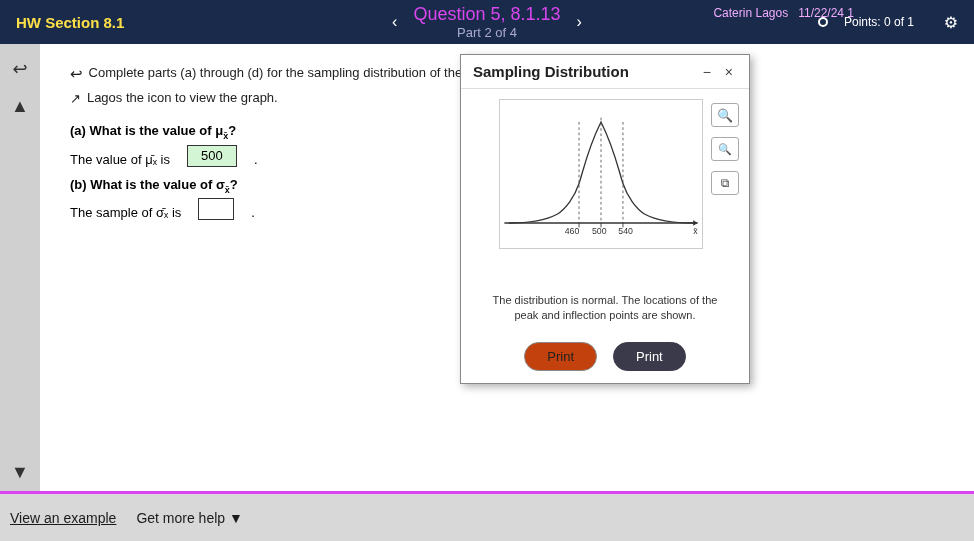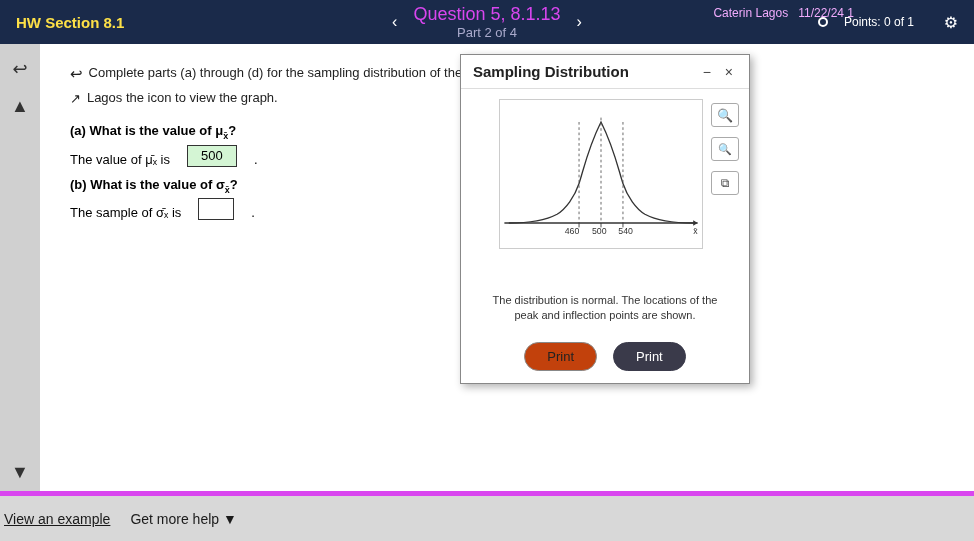--- a/index.html
+++ b/index.html
@@ -267,23 +267,23 @@
       background: white;
       position: relative;
     }
 
     
     .bottom-bar {
       height: 50px;
       background: #d8d8d8;
       display: flex;
       align-items: center;
-      padding: 0 4px;
+      padding: 0 10px;
       gap: 20px;
-      border-top: 5px solid #d946ef;
+      border-top: 3px solid #d946ef;
     }
     .bottom-link {
       font-size: 14px;
       color: #1a1a1a;
       text-decoration: none;
       cursor: pointer;
     }
     .bottom-link.underline {
       text-decoration: underline;
     }

